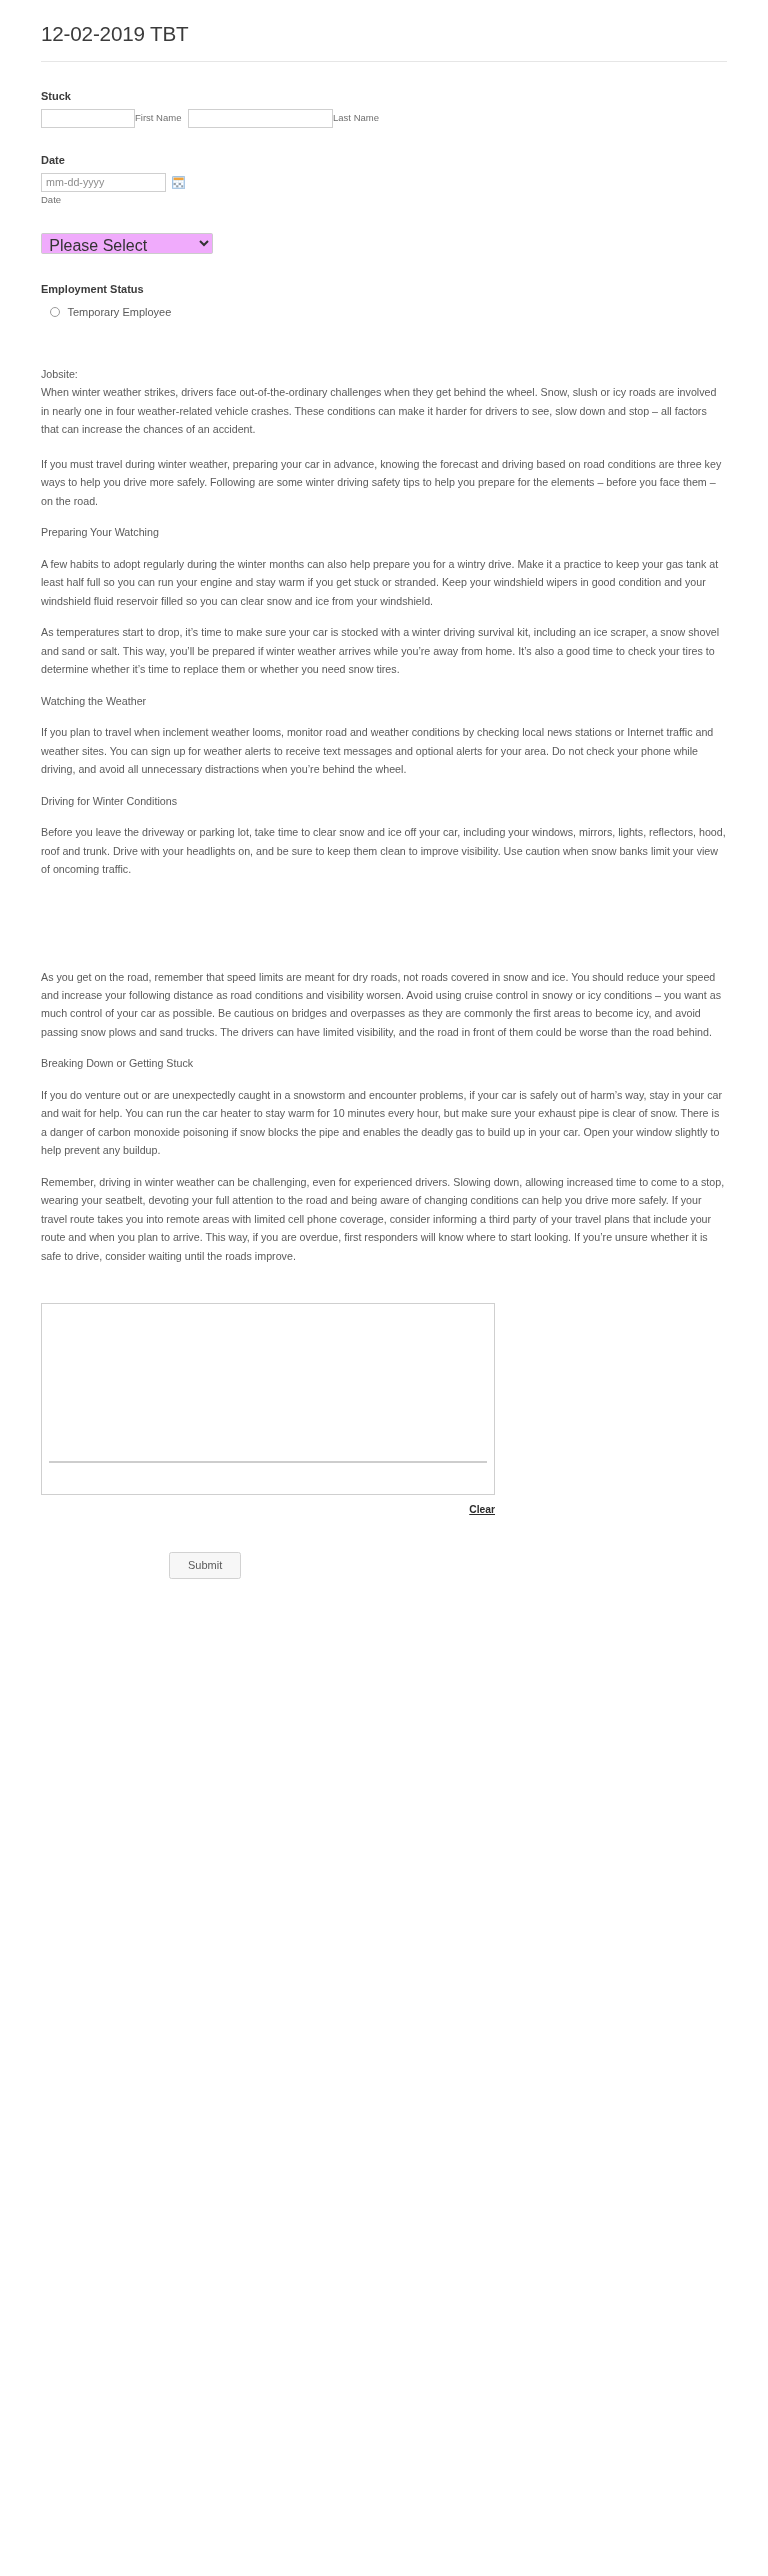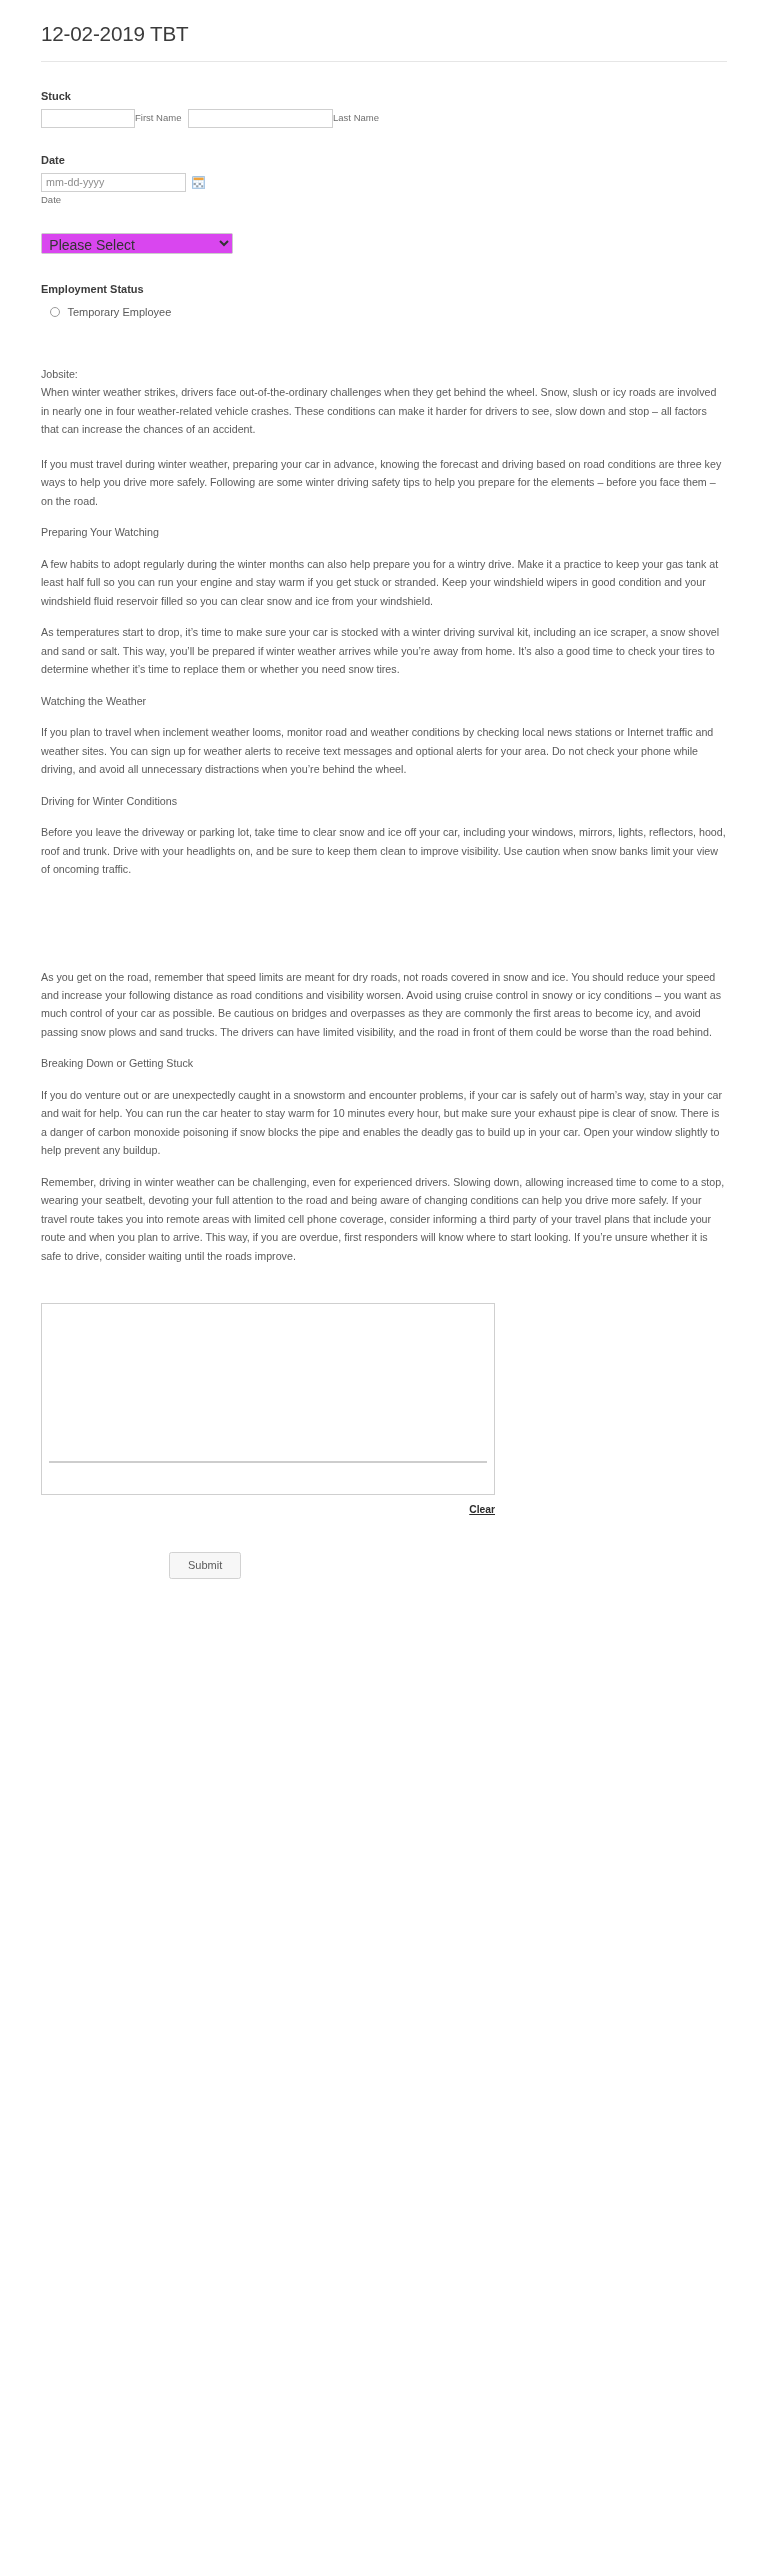--- a/index.html
+++ b/index.html
@@ -88,40 +88,40 @@
   input.txt::placeholder { color: #8d8d8d; }
   .first-name { width: 94px; }
   .last-name  { width: 145px; }
 
   
   .date-row {
     display: flex;
     align-items: center;
     gap: 5.8px;
   }
-  .date-input { width: 145px; }
+  .date-input { width: 125px; }
   .cal-icon {
     width: 13.2px;
     height: 13.2px;
     display: inline-block;
     position: relative;
     flex: 0 0 auto;
     cursor: pointer;
   }
 
   
   select.sel {
     font-family: "Liberation Sans", sans-serif;
-    font-size: 14px;
+    font-size: 16px;
     color: #333;
-    width: 192px;
+    width: 172px;
     height: 20.7px;
     padding: 1.7px 3.3px;
     border: 0.8px solid #cccccc;
-    background: #d946ef;
+    background: #f0abfc;
     border-radius: 1.7px;
     outline: none;
   }
 
   
   .radio-list { margin-top: 3.3px; }
   .radio-row {
     display: flex;
     align-items: center;
     gap: 7.4px;

